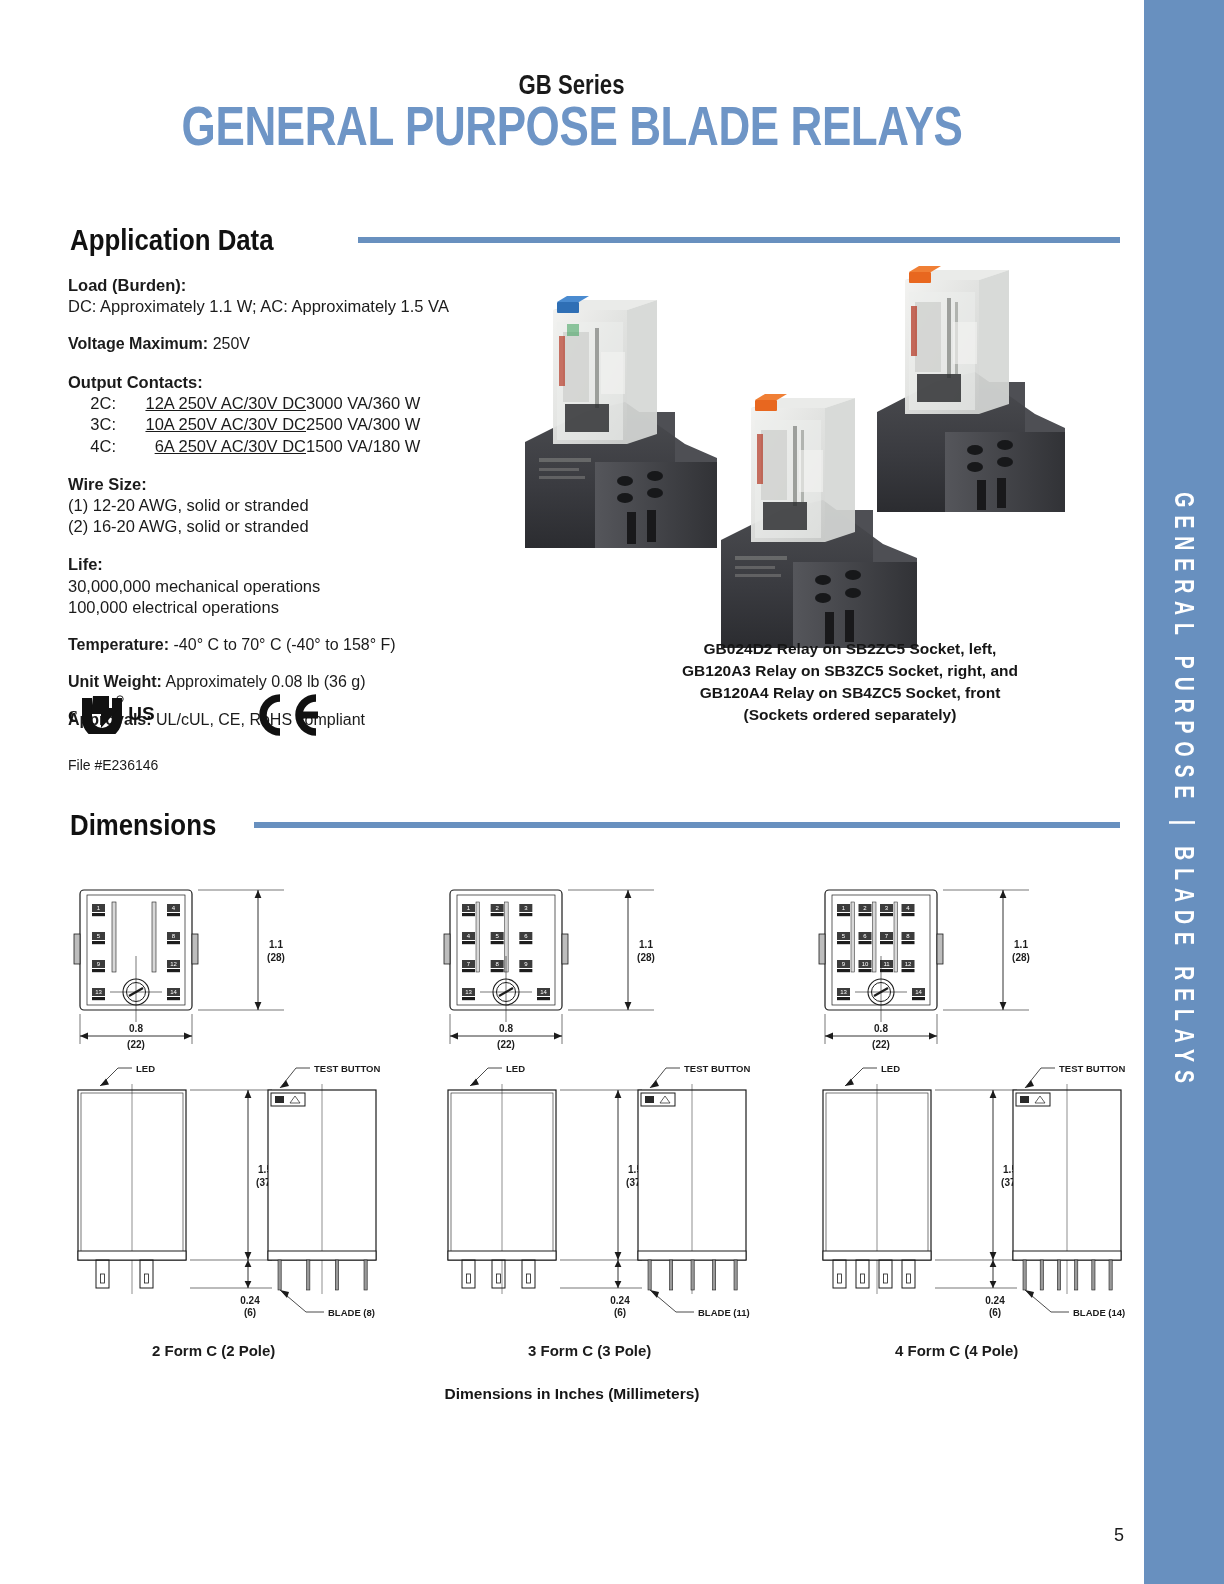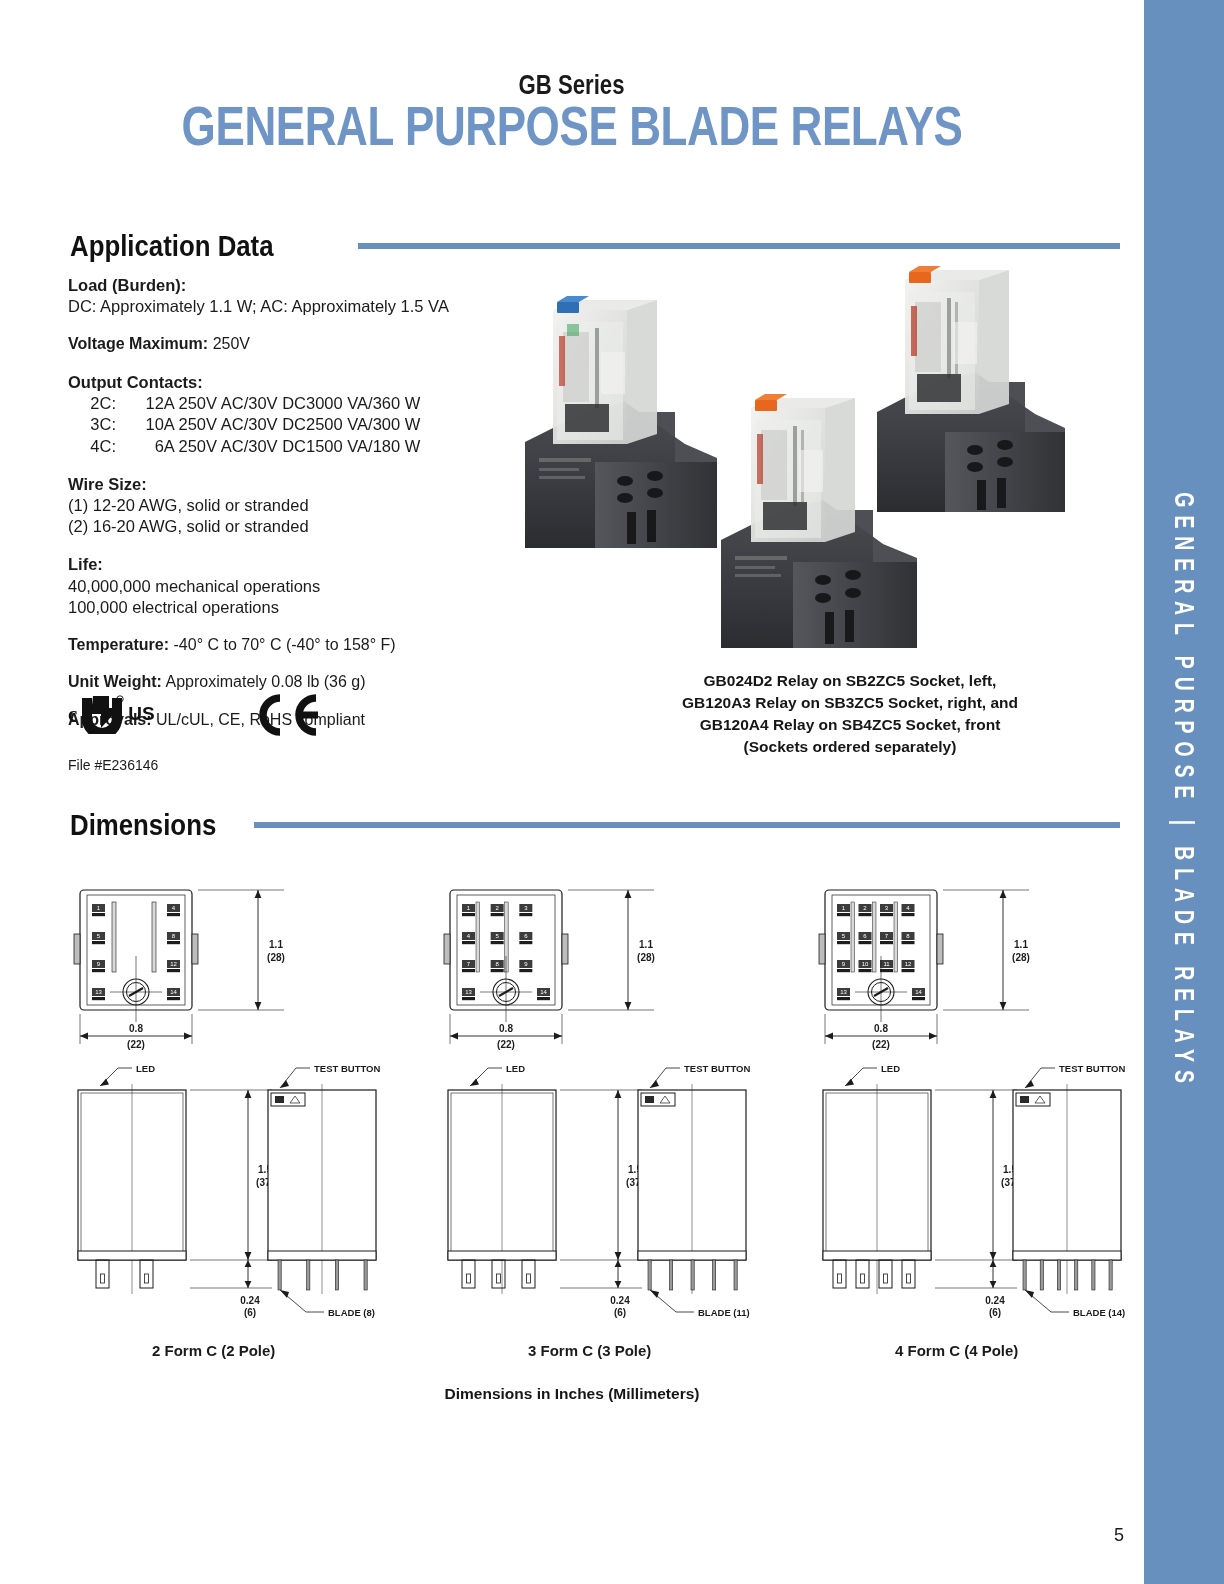--- a/index.html
+++ b/index.html
@@ -69,55 +69,55 @@
     font-weight: bold;
     font-size: 30px;
     white-space: nowrap;
     transform: scaleX(0.86);
     transform-origin: left center;
     line-height: 1;
   }
   .section-head .rule {
     flex: 1 1 auto; height: 6px; background: #6890bf; margin-left: 14px;
   }
-  #head-app { top: 231px; gap: 37px; }
+  #head-app { top: 225px; gap: 37px; }
   #head-dim { top: 810px; }
 
   
   .specs { position: absolute; left: 68px; top: 275px; width: 440px; color: #1b1b1b; }
   .spec-block { margin-bottom: 17px; }
   .spec-block:last-child { margin-bottom: 0; }
   .spec-title { font-weight: bold; font-size: 16.5px; line-height: 1.28; }
   .spec-line { font-size: 16.5px; line-height: 1.28; }
   .spec-inline { font-size: 16px; line-height: 1.28; }
   .spec-inline b { font-weight: bold; }
   .spec-indent { padding-left: 18px; }
   .contact-row { display: flex; font-size: 16.5px; line-height: 1.30; text-align: right; }
   .contact-row .c-id { width: 30px; }
-  .contact-row .c-rating { width: 190px; }
+  .contact-row .c-rating { width: 190px; text-decoration: underline; }
 
   
   .marks { position: absolute; left: 68px; top: 692px; display: flex; align-items: flex-start; }
   .ul-mark { position: relative; width: 130px; }
   .ul-row { display: flex; align-items: center; height: 44px; }
   .ul-c { font-size: 21px; font-weight: bold; color: #111; margin-right: 2px; font-family: "Liberation Serif", serif; }
   .ul-circle {
     position: relative; width: 46px; height: 40px;
   }
   .ul-us { font-size: 19px; font-weight: bold; color: #111; margin-left: 3px; font-family: "Liberation Sans", sans-serif; }
   .ul-file { font-size: 14px; color: #1b1b1b; margin-top: 21px; white-space: nowrap; }
   .ce-mark { margin-left: 52px; margin-top: 2px; }
 
   
   .photo { position: absolute; left: 505px; top: 262px; width: 600px; height: 400px; }
   .photo svg { display: block; }
 
   
   .photo-caption {
-    position: absolute; left: 590px; top: 670px; width: 520px;
+    position: absolute; left: 590px; top: 638px; width: 520px;
     text-align: center; font-size: 15.5px; font-weight: bold; line-height: 1.42; color: #161616;
   }
 
   
   .dim-area { position: absolute; left: 60px; top: 862px; width: 1070px; height: 470px; }
   .dim-group { position: absolute; top: 16px; width: 360px; height: 470px; }
   #dim-g0 { left: 0px; }
   #dim-g1 { left: 370px; }
   #dim-g2 { left: 745px; }
 
@@ -198,21 +198,21 @@
     </div>
 
     <div class="spec-block">
       <div class="spec-title">Wire Size:</div>
       <div class="spec-line">(1) 12-20 AWG, solid or stranded</div>
       <div class="spec-line">(2) 16-20 AWG, solid or stranded</div>
     </div>
 
     <div class="spec-block">
       <div class="spec-title">Life:</div>
-      <div class="spec-line">40,000,000 mechanical operations</div>
+      <div class="spec-line">30,000,000 mechanical operations</div>
       <div class="spec-line">100,000 electrical operations</div>
     </div>
 
     <div class="spec-block">
       <div class="spec-inline">
         <b>Temperature:</b>
         <span>-40° C to 70° C (-40° to 158° F)</span>
       </div>
     </div>
 

